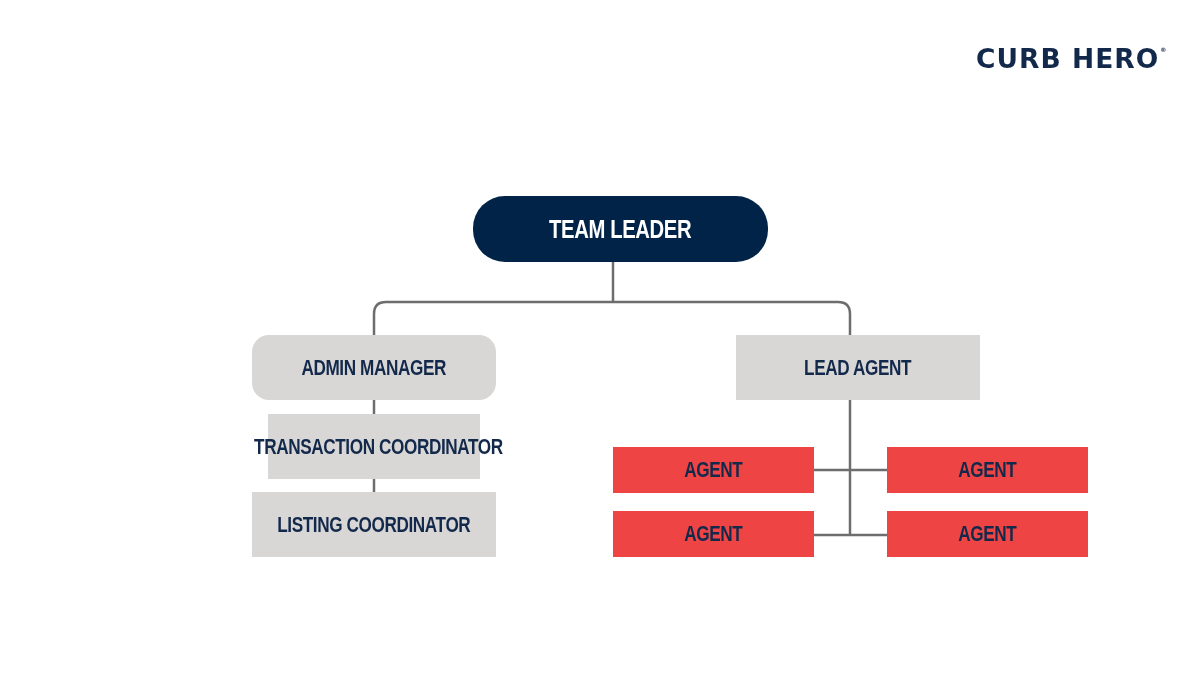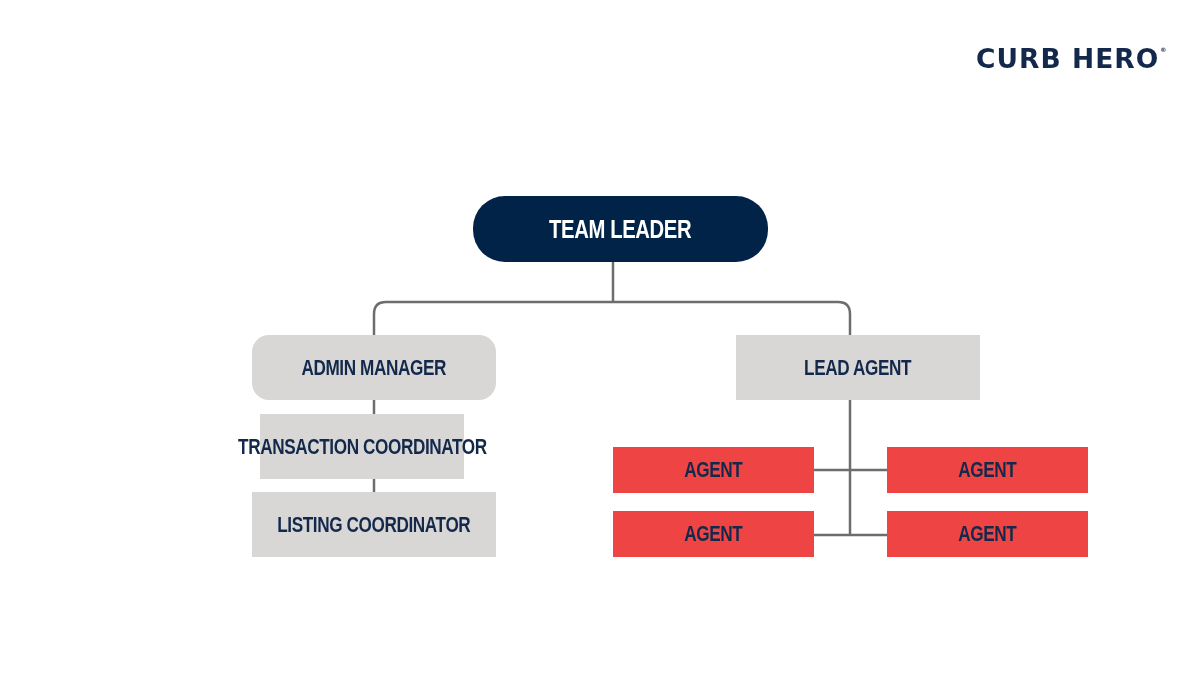--- a/index.html
+++ b/index.html
@@ -49,21 +49,21 @@
   </g>
 </svg>
 
 <div class="box leader" style="left:473px;top:196px;width:295px;height:66px;border-radius:32px;">
   <span>TEAM LEADER</span>
 </div>
 
 <div class="box mgr" style="left:252px;top:335px;width:244px;height:65px;border-radius:17px;">
   <span>ADMIN MANAGER</span>
 </div>
-<div class="box mgr" style="left:260px;top:414px;width:204px;height:65px;">
+<div class="box mgr" style="left:268px;top:414px;width:204px;height:65px;padding-left:8px;">
   <span>TRANSACTION COORDINATOR</span>
 </div>
 <div class="box mgr" style="left:252px;top:492px;width:244px;height:65px;align-items:center;">
   <span>LISTING COORDINATOR</span>
 </div>
 
 <div class="box mgr" style="left:728px;top:335px;width:244px;height:65px;margin-left:8px;">
   <span>LEAD AGENT</span>
 </div>
 

